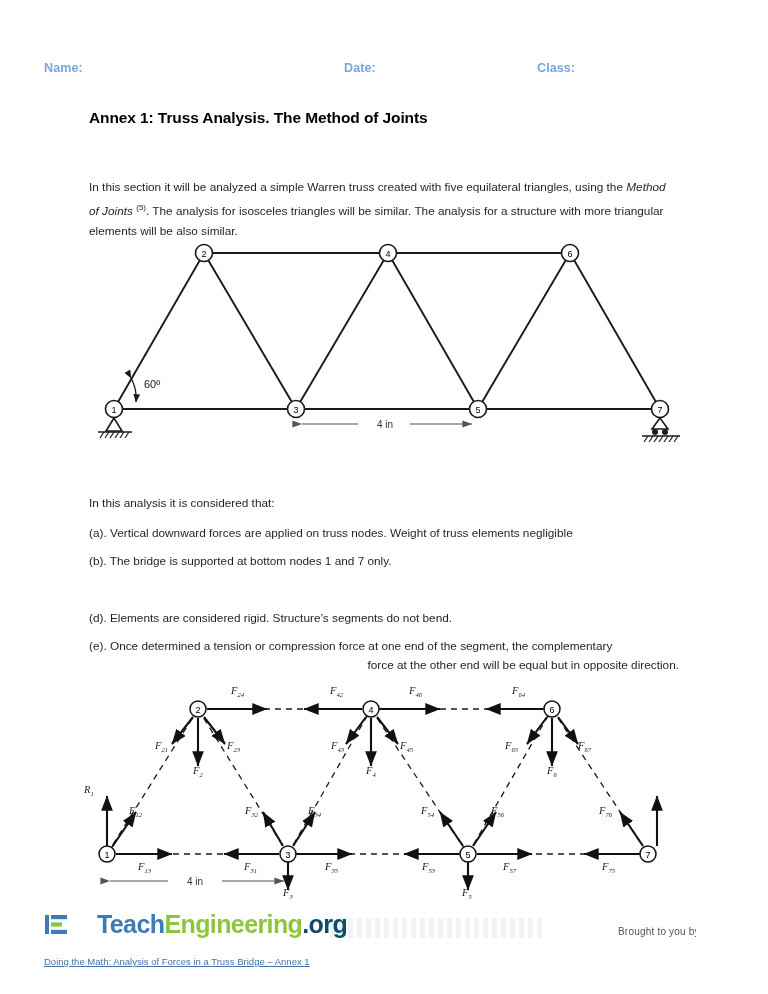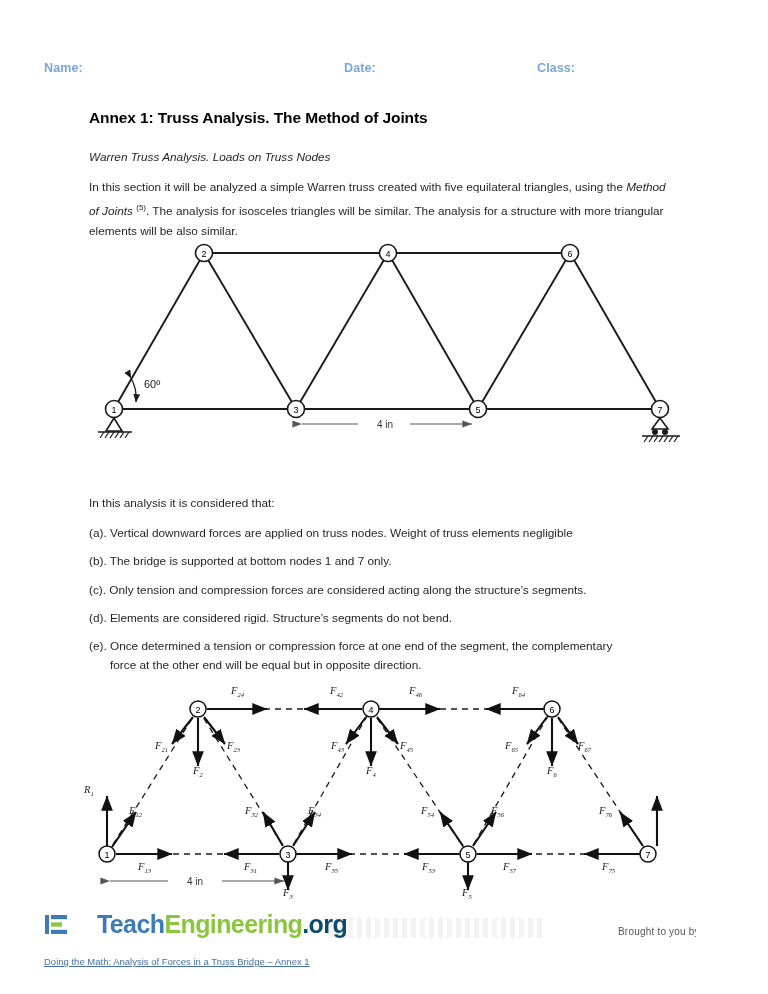--- a/index.html
+++ b/index.html
@@ -72,21 +72,21 @@
     color: #231f20;
   }
   .assume {
     position: absolute;
     left: 89px;
     width: 590px;
     font-size: 11.8px;
     line-height: 19px;
     color: #231f20;
   }
-  .assume .cont { display: block; padding-left: 21px; }
+  .assume .cont { display: block; padding-left: 21px; text-align: right; }
 
   
   .figure { position: absolute; }
   #fig-truss  { left: 0;  top: 228px; }
   #fig-forces { left: 0;  top: 680px; }
 
   
   #footer-rule-watermark {
     position: absolute;
     left: 330px;
@@ -172,21 +172,20 @@
 </head>
 <body>
 
 <div id="page">
 
   <div class="hdr-field" id="hdr-name">Name:</div>
   <div class="hdr-field" id="hdr-date">Date:</div>
   <div class="hdr-field" id="hdr-class">Class:</div>
 
   <div id="doc-title">Annex 1: Truss Analysis. The Method of Joints</div>
-  <div id="subtitle">Warren Truss Analysis. Loads on Truss Nodes</div>
 
   <div id="intro"><span>In this section it will be analyzed a simple Warren truss created with five </span><b>equilateral</b><span> triangles, using the </span><i>Method of Joints</i> <sup>(5)</sup><span>. The analysis for isosceles triangles will be similar. The analysis for a structure with more triangular elements will be also similar.</span></div>
 
   <div class="figure" id="fig-truss">
     <svg width="768" height="215" viewBox="0 0 768 215">
       <g stroke="#1a1a1a" stroke-width="1.9" fill="none">
 
         <line x1="114" y1="181" x2="660" y2="181"></line>
 
         <line x1="204" y1="25" x2="570" y2="25"></line>
@@ -268,23 +267,20 @@
     </svg>
   </div>
 
   <div id="analysis-lead">In this analysis it is considered that:</div>
 
   <div class="assume" style="top:524px;">
     <span>(a). Vertical downward forces are applied on truss nodes. Weight of truss elements negligible</span>
   </div>
   <div class="assume" style="top:552px;">
     <span>(b). The bridge is supported at bottom nodes 1 and 7 only.</span>
-  </div>
-  <div class="assume" style="top:581px;">
-    <span>(c). Only tension and compression forces are considered acting along the structure’s segments.</span>
   </div>
   <div class="assume" style="top:609px;">
     <span>(d). Elements are considered rigid. Structure’s segments do not bend.</span>
   </div>
   <div class="assume" style="top:637px;">
     <span>(e). Once determined a tension or compression force at one end of the segment, the complementary</span>
     <span class="cont">force at the other end will be equal but in opposite direction.</span>
   </div>
 
   <div class="figure" id="fig-forces">

